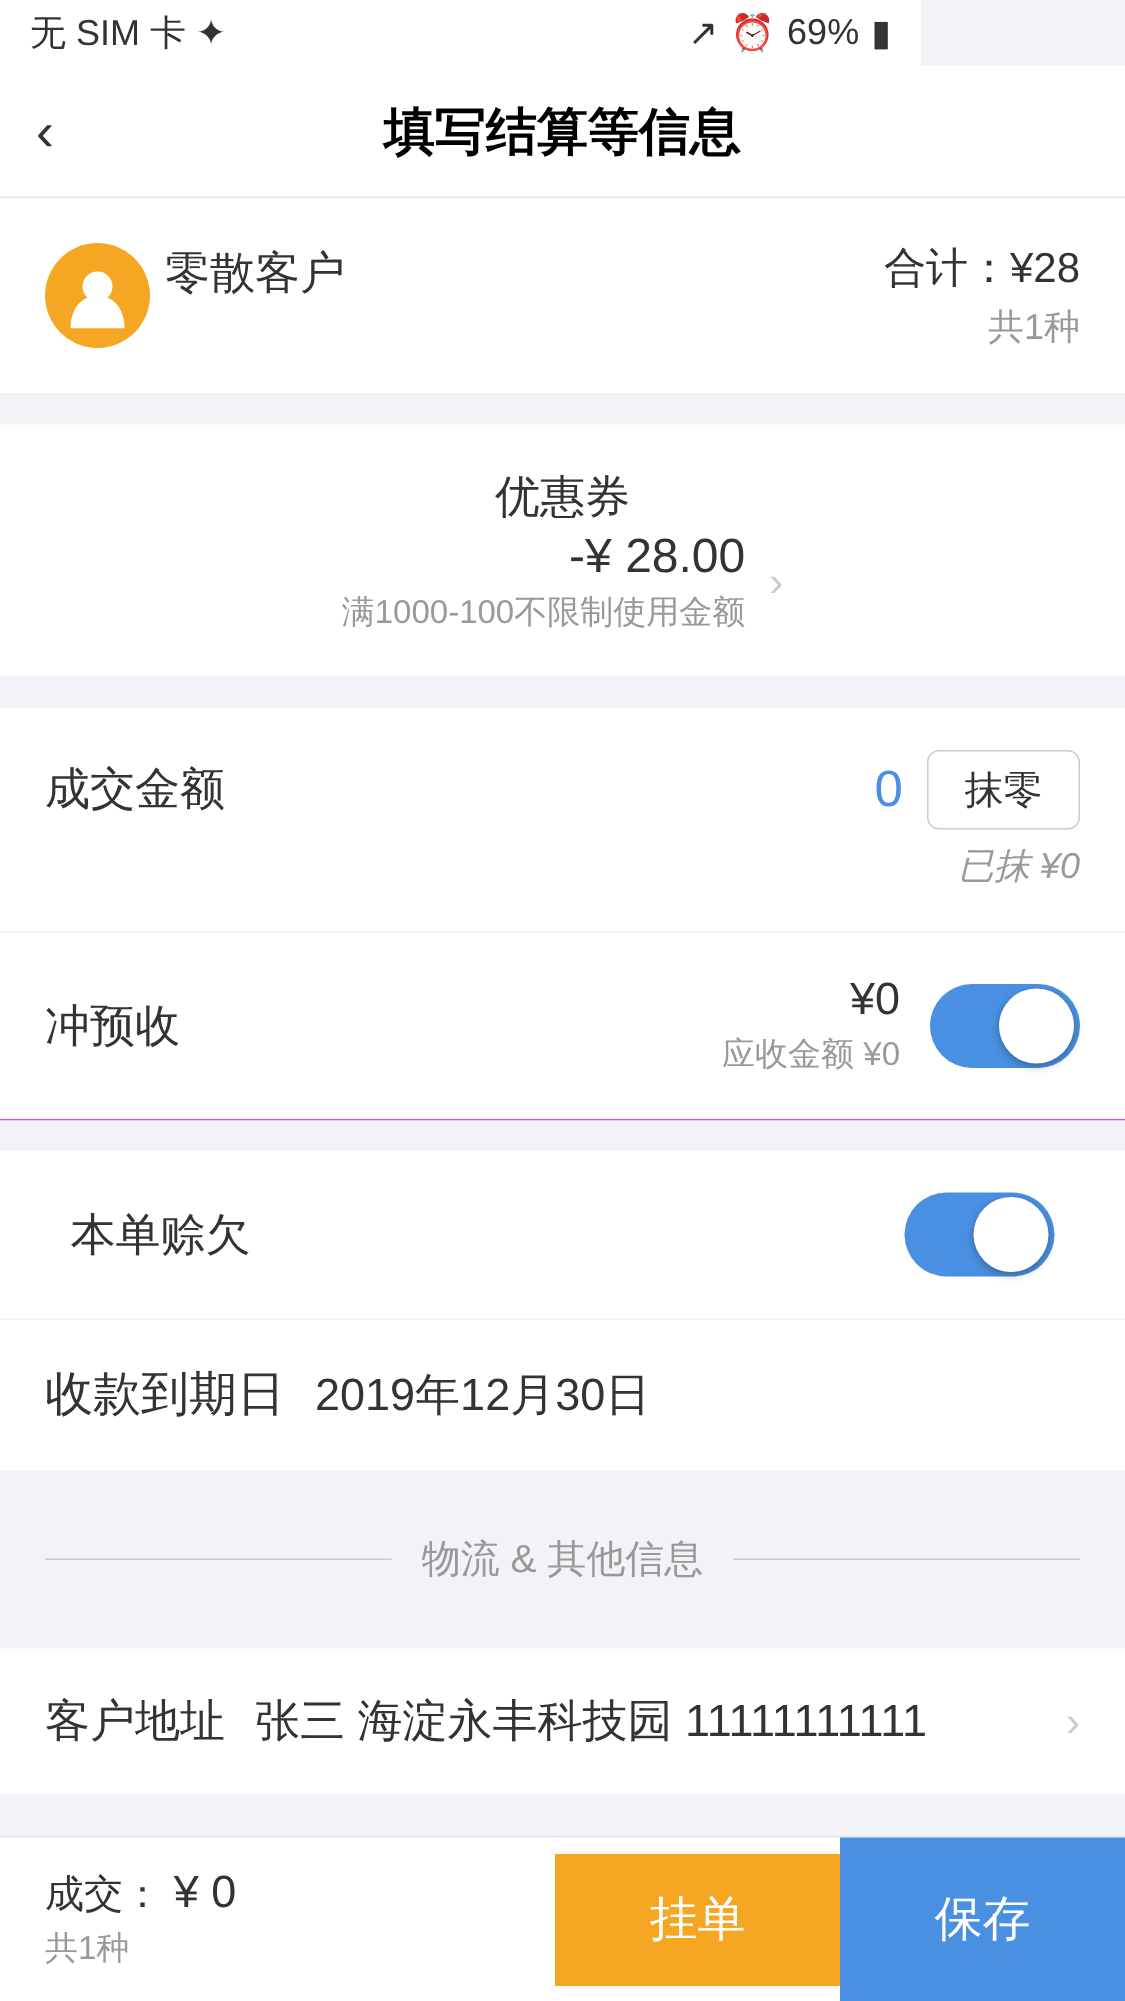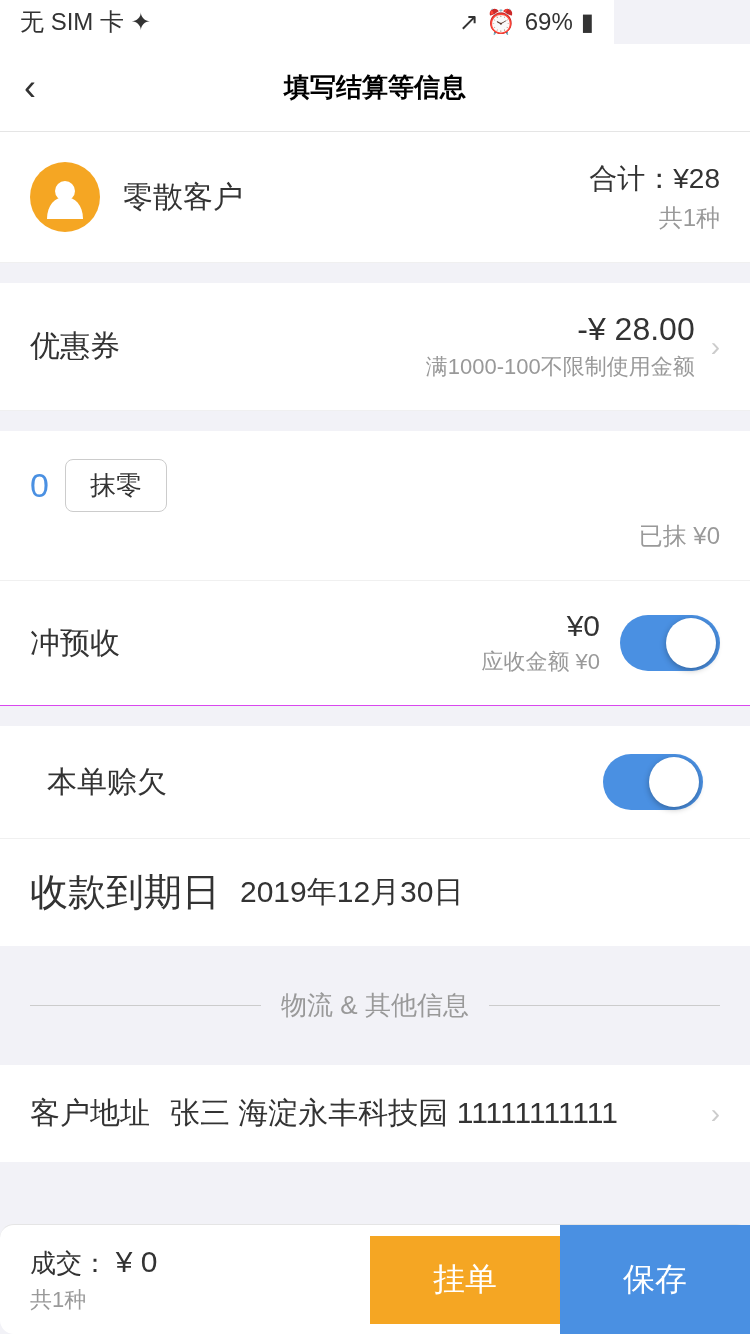--- a/index.html
+++ b/index.html
@@ -54,21 +54,21 @@
       border-bottom: 1px solid #e5e5e5;
     }
     .nav-back {
       position: absolute;
       left: 24px;
       font-size: 36px;
       color: #333;
       cursor: pointer;
     }
     .nav-title {
-      font-size: 26px;
+      font-size: 34px;
       font-weight: 600;
       color: #000;
     }
 
     
     .section {
       background: #fff;
       margin-bottom: 0;
     }
 
@@ -76,22 +76,21 @@
     .customer-row {
       background: #fff;
       padding: 28px 30px;
       display: flex;
       align-items: center;
       justify-content: space-between;
       border-bottom: 1px solid #f0f0f0;
     }
     .customer-left {
       display: flex;
-      align-items: center;
-      gap: 23px;
+      gap: 10px;
     }
     .customer-avatar {
       width: 70px;
       height: 70px;
       border-radius: 50%;
       background: #f5a623;
       display: flex;
       align-items: center;
       justify-content: center;
     }
@@ -125,20 +124,21 @@
     }
 
     
     .row-item {
       background: #fff;
       padding: 28px 30px;
       display: flex;
       align-items: center;
       justify-content: space-between;
       border-bottom: 1px solid #f0f0f0;
+      flex-direction: column;
     }
     .row-label {
       font-size: 30px;
       color: #333;
       font-weight: 400;
     }
     .row-right {
       display: flex;
       align-items: center;
       gap: 16px;
@@ -189,20 +189,21 @@
       font-size: 26px;
       color: #333;
       background: #fff;
       cursor: pointer;
     }
     .amount-sub {
       font-size: 24px;
       color: #999;
       margin-top: 8px;
       text-align: right;
+      font-style: italic;
     }
 
     
     .prepay-section {
       background: #fff;
       padding: 28px 30px;
       display: flex;
       align-items: center;
       justify-content: space-between;
       border-bottom: 1px solid #d946ef;
@@ -257,21 +258,21 @@
 
     
     .due-date-section {
       background: #fff;
       padding: 28px 30px;
       display: flex;
       align-items: center;
       gap: 20px;
     }
     .due-date-label {
-      font-size: 38px;
+      font-size: 32px;
       color: #333;
     }
     .due-date-value {
       font-size: 30px;
       color: #333;
     }
     .logistics-label-row-inner {
       display: flex;
       align-items: center;
       justify-content: center;
@@ -319,21 +320,20 @@
     
     .bottom-bar {
       position: fixed;
       bottom: 0;
       width: 750px;
       height: 110px;
       background: #fff;
       display: flex;
       align-items: center;
       border-top: 1px solid #e5e5e5;
-      border-radius: 14px;
     }
     .bottom-summary {
       flex: 1;
       padding: 0 30px;
     }
     .summary-top {
       font-size: 26px;
       color: #333;
     }
     .summary-amount {
@@ -418,20 +418,21 @@
       <div class="coupon-desc">满1000-100不限制使用金额</div>
     </div>
     <span class="chevron-icon">›</span>
   </div>
 </div>
 
 <div class="divider-gray"></div>
 
 <div class="amount-section section">
   <div class="amount-top-row">
+    <div class="row-label">成交金额</div>
     <div class="amount-input-area">
       <span class="amount-value">0</span>
       <button class="round-btn">抹零</button>
     </div>
   </div>
   <div class="amount-sub">已抹  ¥0</div>
 </div>
 
 <div class="prepay-section section">
   <div class="row-label">冲预收</div>

